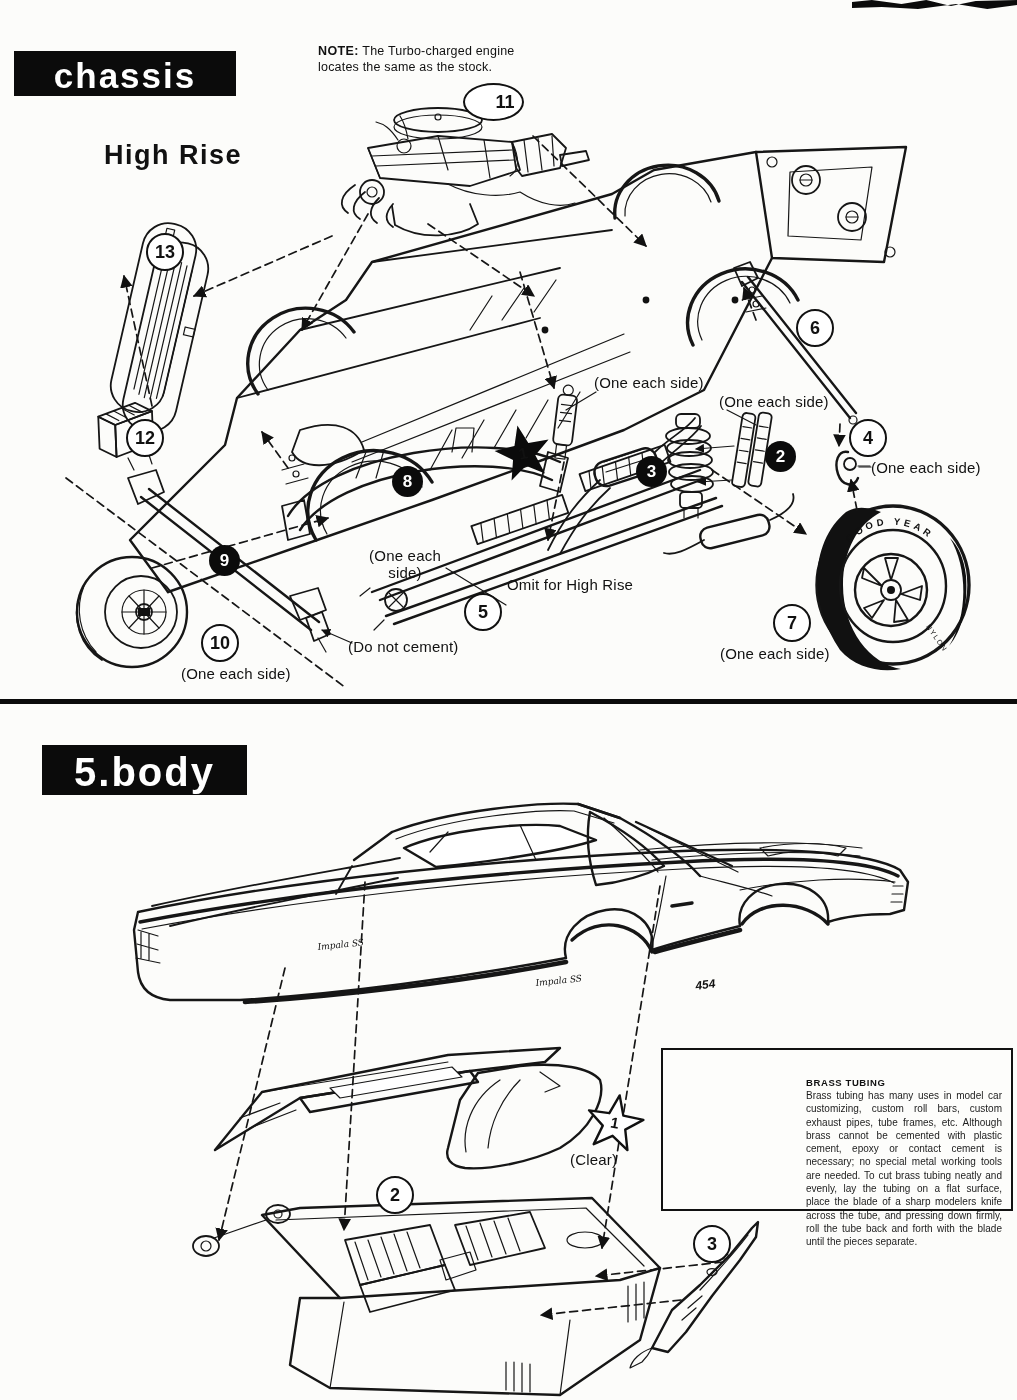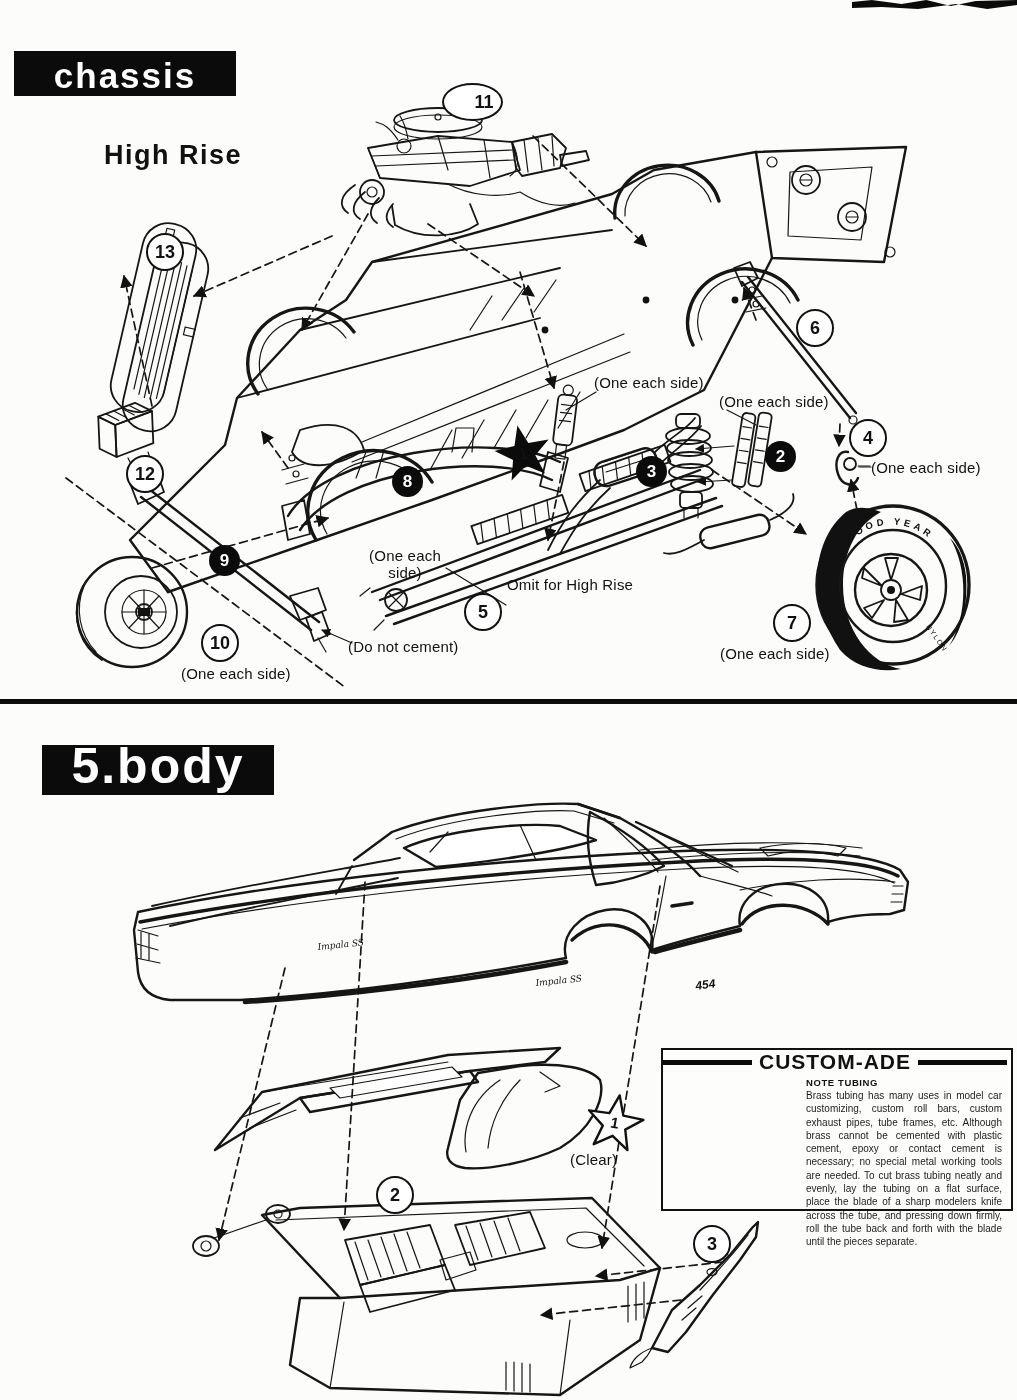--- a/index.html
+++ b/index.html
@@ -48,20 +48,23 @@
 
   <div class="smudge" style="left:852px;top:0;width:165px;height:10px;
               clip-path:polygon(0 2px,12% 0,30% 4px,45% 0,60% 6px,75% 1px,100% 0,100% 5px,82% 9px,63% 4px,40% 9px,18% 7px,0 8px);"></div>
 
   <div class="abs blockhdr" style="left:14px;top:51px;width:222px;height:45px;font-size:35px;">
     <span>chassis</span>
   </div>
 
   <div class="abs subhdr" style="left:104px;top:140px;">High Rise</div>
 
+  <div class="abs note" style="left:318px;top:43px;">
+    <b>NOTE:</b><span> The Turbo-charged engine locates the same as the stock.</span>
+  </div>
 
   <svg class="abs" style="left:0;top:0;" width="1017" height="700" viewBox="0 0 1017 700">
     <defs>
       <marker id="arr" viewBox="0 0 10 10" refX="9" refY="5" markerWidth="7.5" markerHeight="7.5" orient="auto-start-reverse">
         <path d="M0,0 L10,5 L0,10 z" fill="#111"></path>
       </marker>
     </defs>
 
     <g>
       <ellipse class="ln" cx="438" cy="120" rx="44" ry="12"></ellipse>
@@ -264,27 +267,27 @@
       <path class="ln th1" d="M596,392 L566,410"></path>
       <path class="ln th1" d="M727,410 L756,425"></path>
       <path class="ln th1" d="M871,467 L859,467"></path>
       <path class="ln th1" d="M506,605 L446,568"></path>
       <path class="ln th1" d="M734,446 L696,449" marker-end="url(#arr)"></path>
       <path class="ln th1" d="M732,480 L698,482" marker-end="url(#arr)"></path>
       <path class="ln th1" d="M352,643 L322,630" marker-end="url(#arr)"></path>
     </g>
   </svg>
 
-  <div class="co outline" style="left:442px;top:83px;padding-left:23px;">
+  <div class="co outline" style="left:463px;top:83px;padding-left:23px;">
       <span>11</span>
     </div>
   <div class="co outline" style="left:146px;top:233px;">
       <span>13</span>
     </div>
-  <div class="co outline" style="left:126px;top:419px;margin-top:36px;">
+  <div class="co outline" style="left:126px;top:419px;">
       <span>12</span>
     </div>
   <div class="co outline" style="left:796px;top:309px;">
       <span>6</span>
     </div>
   <div class="co outline" style="left:849px;top:419px;">
       <span>4</span>
     </div>
   <div class="co filled" style="left:765px;top:441px;">
       <span>2</span>
@@ -318,21 +321,21 @@
   <div class="lbl" style="left:871px;top:459px;">(One each side)</div>
   <div class="lbl c" style="left:360px;top:520px;width:90px;margin-top:27px;">(One each
 side)</div>
   <div class="lbl" style="left:348px;top:638px;">(Do not cement)</div>
   <div class="lbl" style="left:181px;top:665px;">(One each side)</div>
   <div class="lbl" style="left:507px;top:576px;">Omit for High Rise</div>
   <div class="lbl" style="left:720px;top:645px;">(One each side)</div>
 
   <div class="rule" style="left:0;top:699px;width:1017px;height:5px;"></div>
 
-  <div class="abs blockhdr" style="left:42px;top:745px;width:232px;height:50px;font-size:50px;">
+  <div class="abs blockhdr" style="left:42px;top:745px;width:205px;height:50px;font-size:40px;">
     <span>5.body</span>
   </div>
 
   <svg class="abs" style="left:0;top:700px;" width="1017" height="700" viewBox="0 0 1017 700">
 
     <g>
       <path class="ln th2" d="M138,212 C300,178 500,160 660,152 C780,146 870,152 900,170 L908,182 L904,210 L890,214 C860,214 840,218 828,222 C830,196 806,182 780,184 C754,186 736,204 740,226 C700,236 670,244 652,250 C656,222 632,206 606,210 C580,214 560,234 566,258 C460,278 340,294 240,300 L170,300 C150,298 140,288 138,272 L134,230 Z"></path>
       <path class="ln th4" d="M566,262 C460,282 340,296 245,302 M740,230 C700,240 672,247 655,252"></path>
       <path class="ln th3" d="M828,224 C806,200 760,198 742,224"></path>
       <path class="ln th3" d="M652,252 C640,224 600,214 572,240"></path>
@@ -428,26 +431,21 @@
   <div class="lbl" style="left:570px;top:1151px;text-align:right;">(Clear)</div>
 
   <div class="co outline" style="left:376px;top:1176px;">
       <span>2</span>
     </div>
   <div class="co outline" style="left:693px;top:1225px;">
       <span>3</span>
     </div>
 
   <div class="cab" style="left:661px;top:1048px;width:348px;height:159px;"></div>
-  <div class="cab-title" style="left:663px;top:1050px;width:344px;">
-    <div class="bar"></div>
-    <div class="t">CUSTOM-ADE</div>
-    <div class="bar"></div>
-  </div>
-  <div class="cab-sub" style="left:806px;top:1077px;">NOTE TUBING</div>
+  <div class="cab-sub" style="left:806px;top:1077px;">BRASS TUBING</div>
   <div class="cab-par" style="left:806px;top:1089px;width:196px;">Brass tubing has many uses in model car customizing, custom roll bars, custom exhaust pipes, tube frames, etc. Although brass cannot be cemented with plastic cement, epoxy or contact cement is necessary; no special metal working tools are needed. To cut brass tubing neatly and evenly, lay the tubing on a flat surface, place the blade of a sharp modelers knife across the tube, and pressing down firmly, roll the tube back and forth with the blade until the pieces separate.</div>
   <svg class="abs" style="left:666px;top:1072px;" width="136" height="122" viewBox="0 0 136 122">
     <circle class="ln" cx="22" cy="28" r="13"></circle>
     <path class="ln th1" d="M13,20 L30,36 M17,16 L34,32 M11,26 L26,40"></path>
     <path class="ln" d="M32,36 L128,60 L52,12 Z"></path>
     <path class="bf" d="M52,66 L112,76 L100,83 L58,74 Z"></path>
     <path class="ln th2" d="M16,74 L98,100 M24,60 L104,86"></path>
     <ellipse class="ln" cx="101" cy="93" rx="8" ry="13" transform="rotate(20 101 93)"></ellipse>
     <ellipse class="ln th1" cx="20" cy="67" rx="6" ry="10" transform="rotate(18 20 67)"></ellipse>
   </svg>

